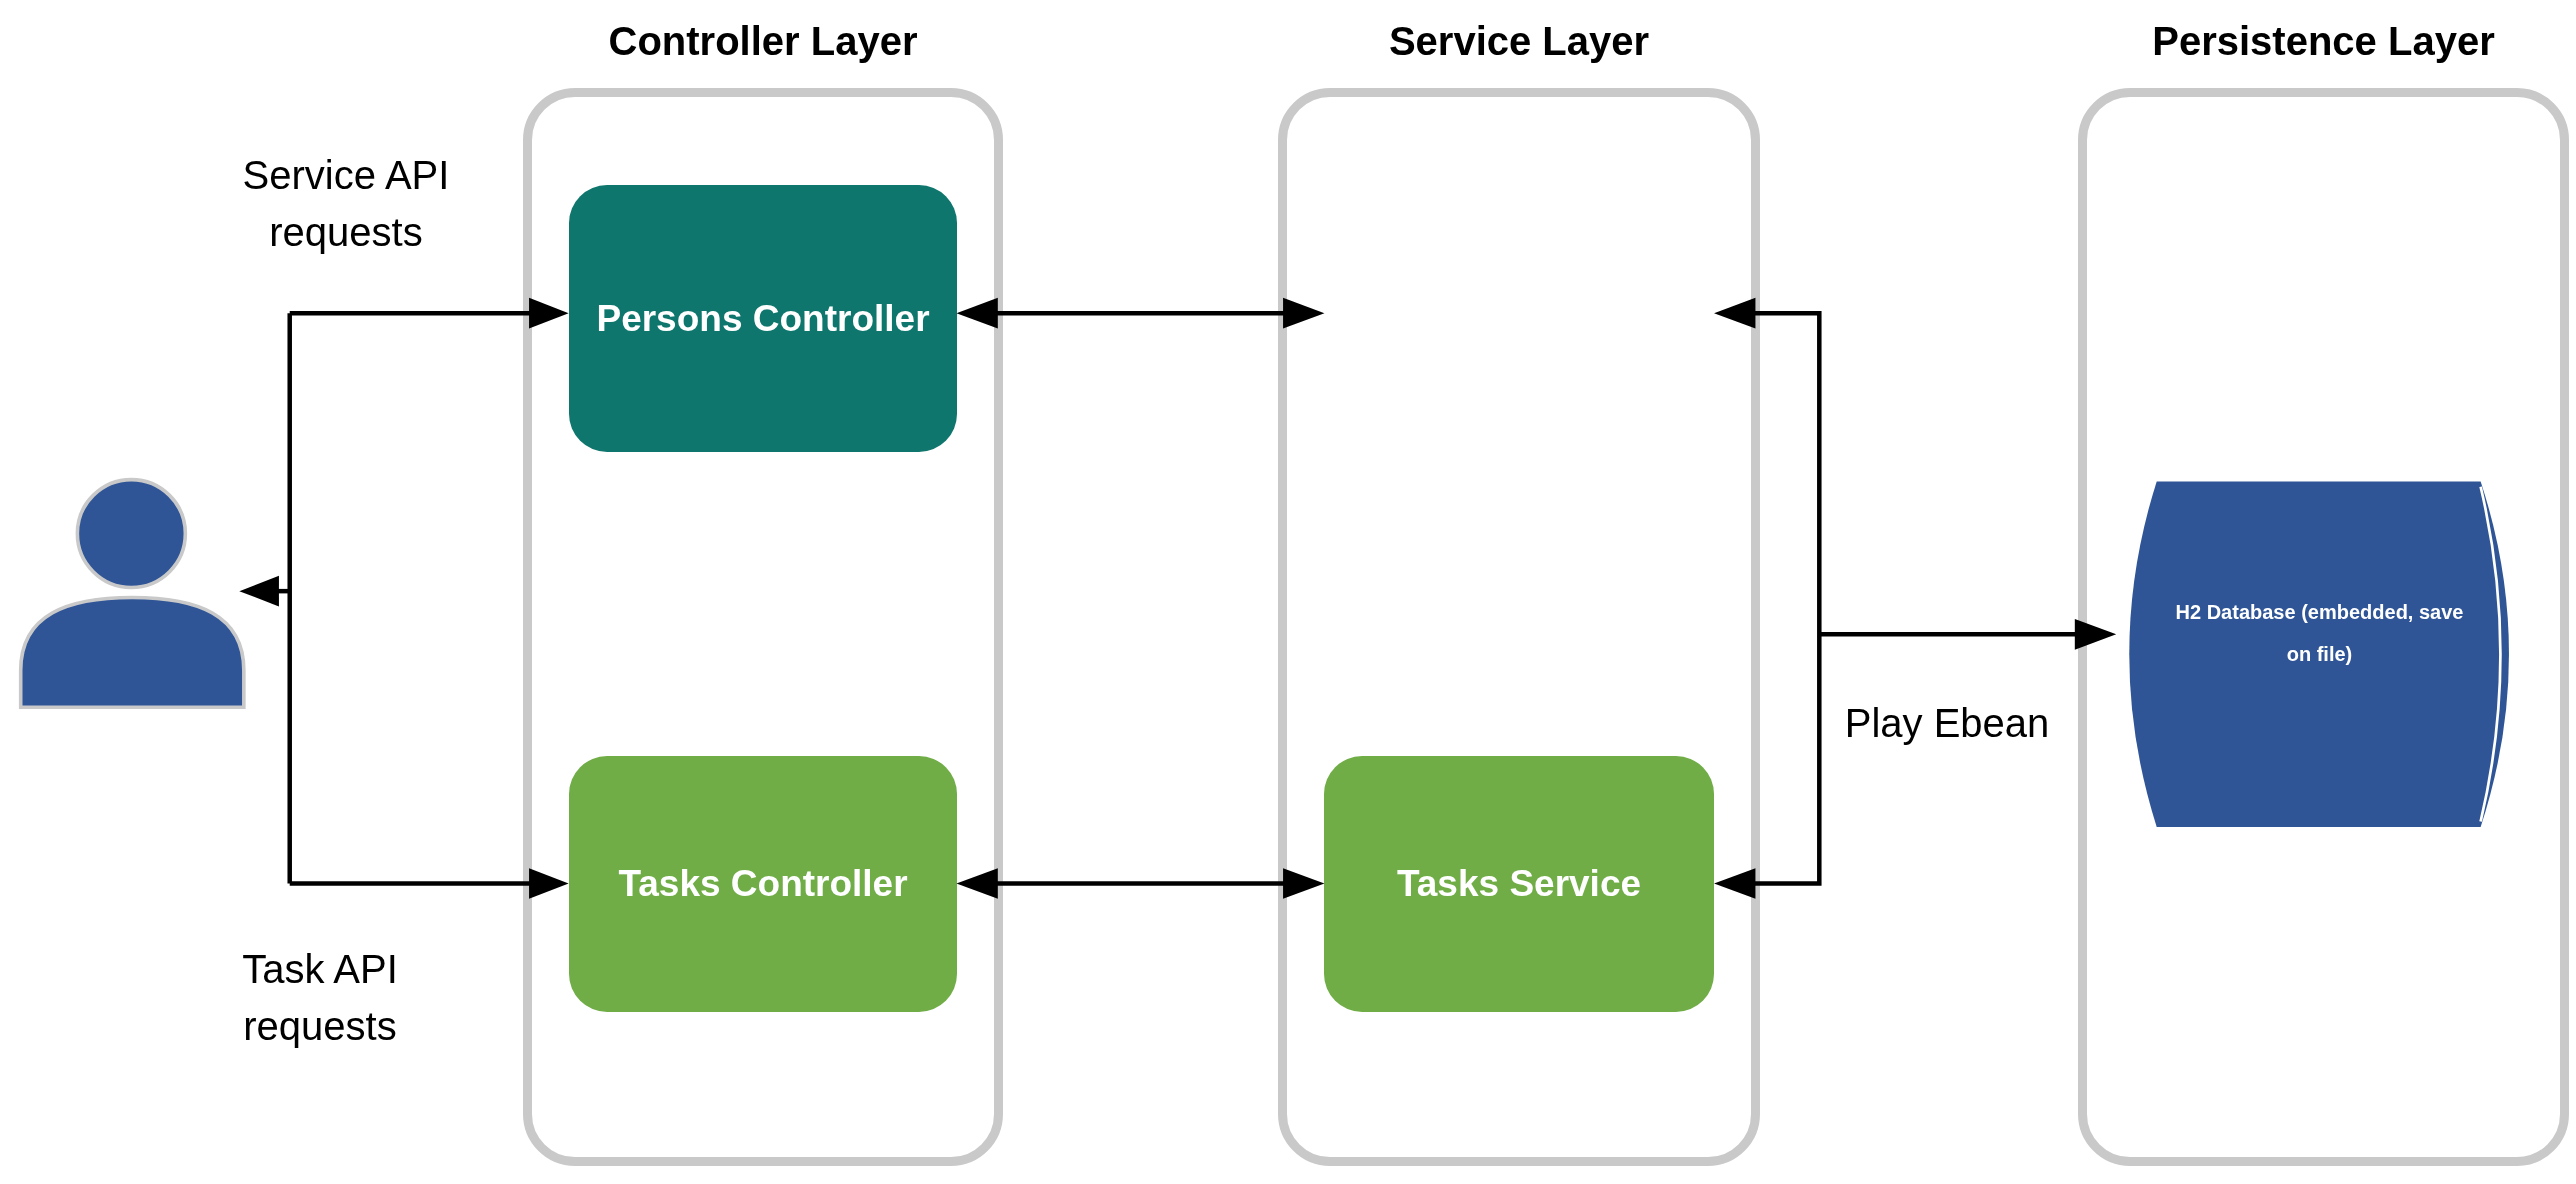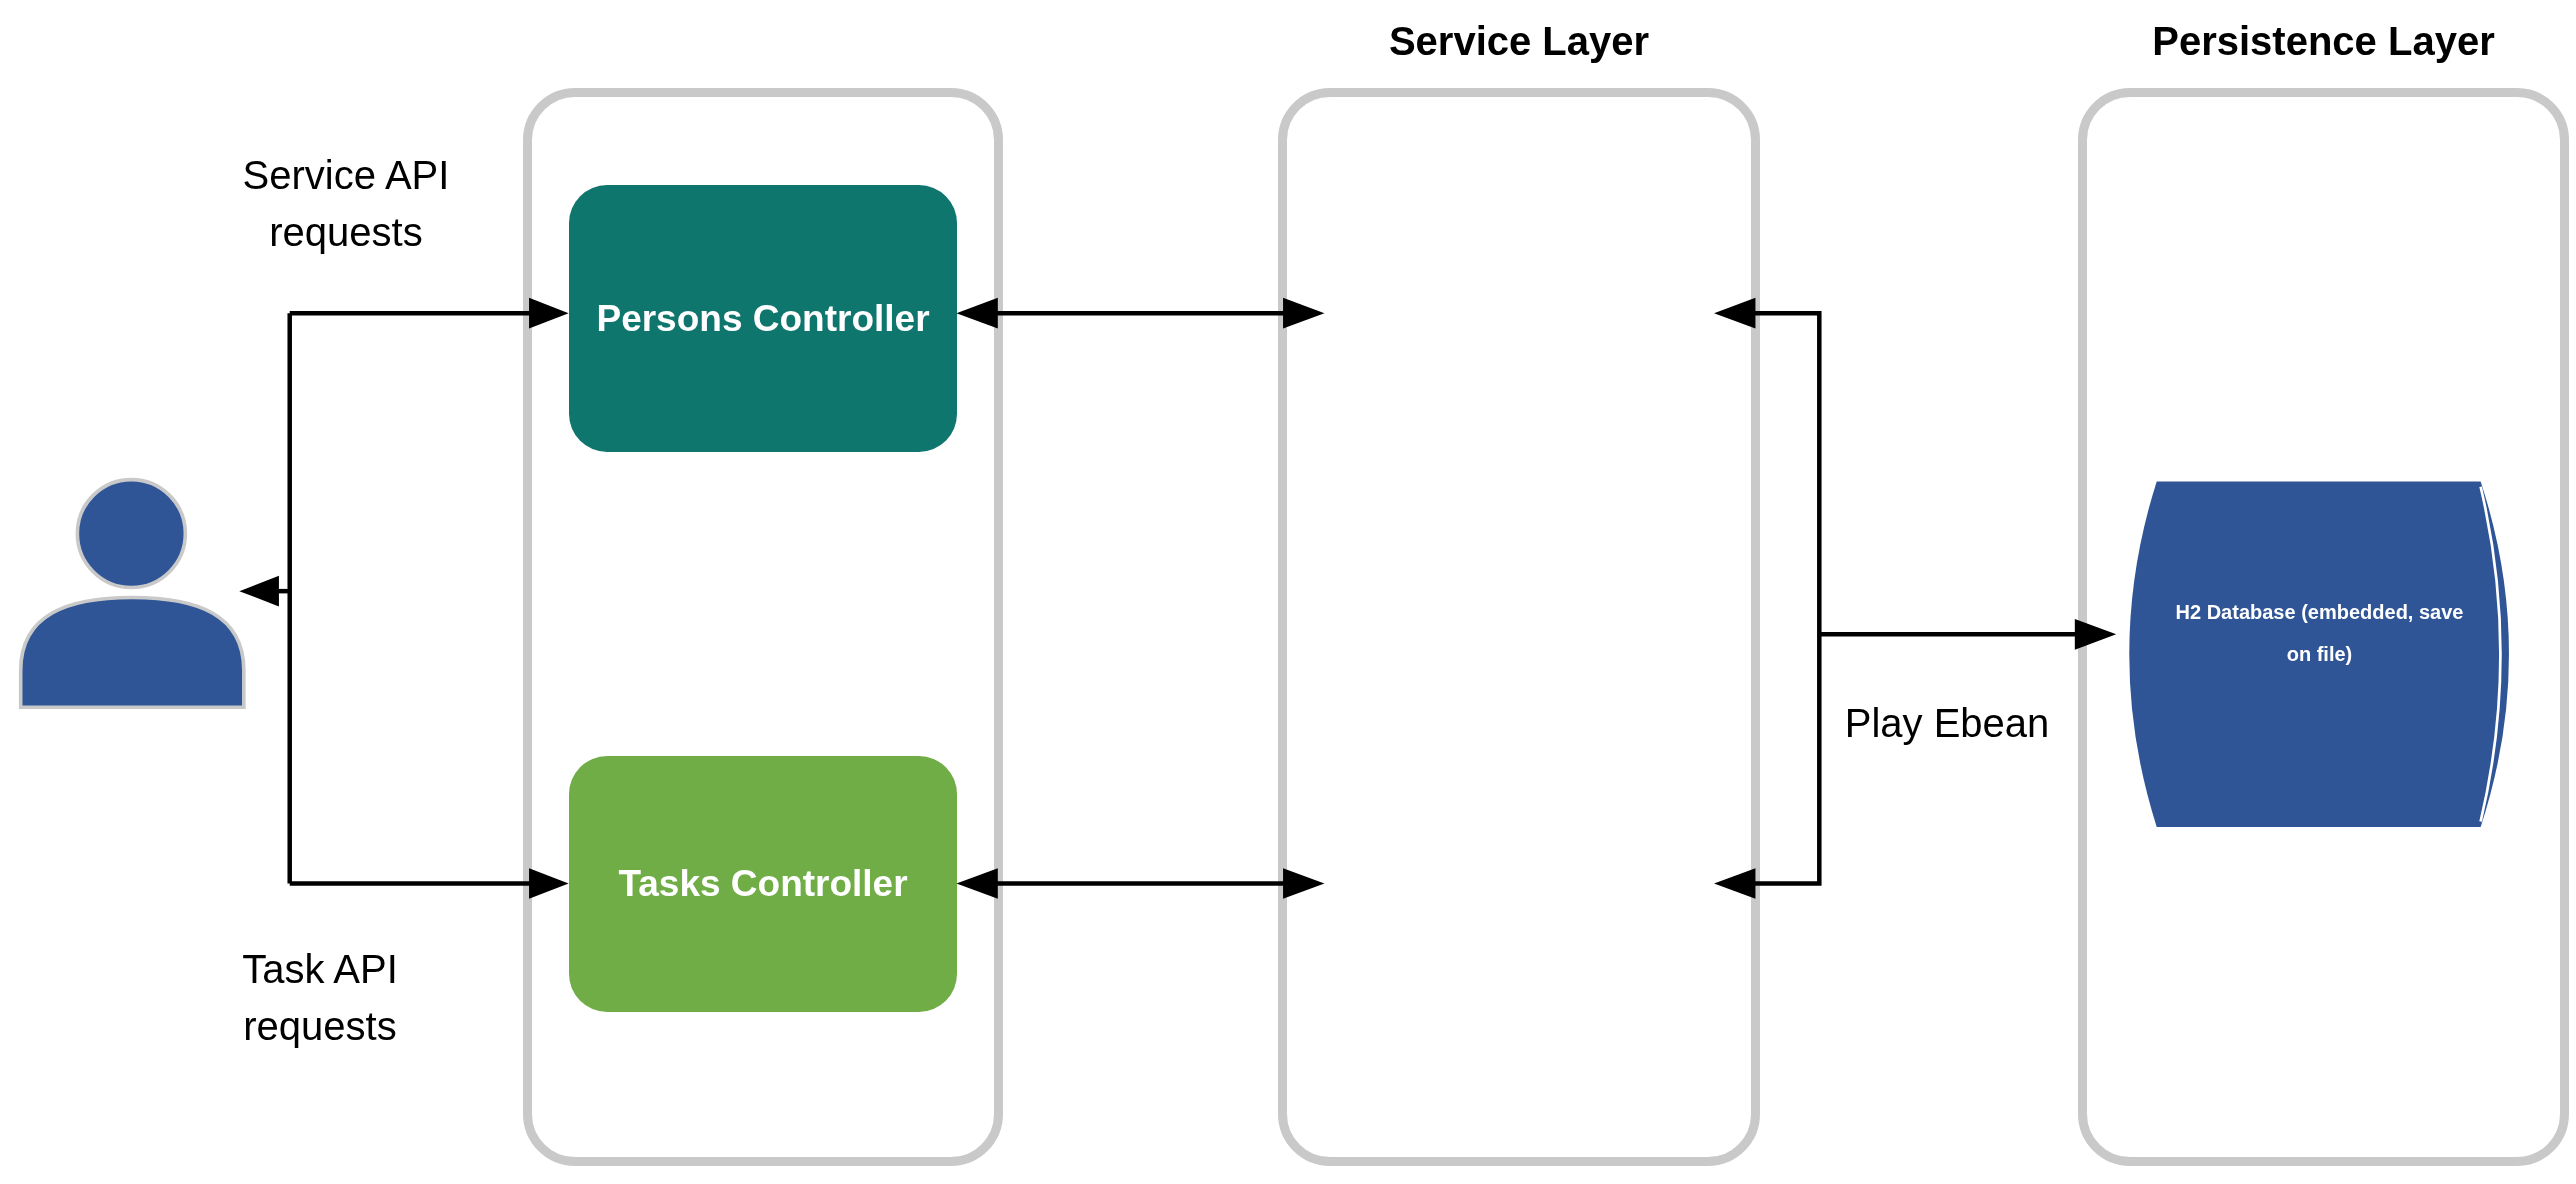--- a/index.html
+++ b/index.html
@@ -58,32 +58,36 @@
     position: absolute;
     left: 0; top: 0;
     width: 2576px; height: 1185px;
   }
 </style>
 </head>
 <body>
 
 <div id="canvas">
 
+  <div class="layer-title" style="left:523px; top:12.6px; width:480px;">Controller Layer</div>
   <div class="layer-title" style="left:1278px; top:12.6px; width:482px;">Service Layer</div>
   <div class="layer-title" style="left:2078px; top:12.6px; width:491px;">Persistence Layer</div>
 
   <div class="layer-container" style="left:523px; top:88px; width:480px; height:1078px;"></div>
   <div class="layer-container" style="left:1278px; top:88px; width:482px; height:1078px;"></div>
   <div class="layer-container" style="left:2078px; top:88px; width:491px; height:1078px;"></div>
 
   <div class="node-box node-orange" style="left:569px; top:185px; width:388px; height:267px;">
     <span>Persons Controller</span>
   </div>
   <div class="node-box node-green" style="left:569px; top:756px; width:388px; height:256px;">
     <span>Tasks Controller</span>
+  </div>
+  <div class="node-box node-green" style="left:1324px; top:756px; width:390px; height:256px;">
+    <span>Tasks Service</span>
   </div>
 
   <div class="annotation" style="left:220px; top:147px; width:252px;">Service API requests</div>
   <div class="annotation" style="left:1812px; top:695px; width:270px;">Play Ebean</div>
   <div class="annotation" style="left:194px; top:941px; width:252px;">Task API requests</div>
 
   <svg id="shapes-overlay" viewBox="0 0 2863 1317" xmlns="http://www.w3.org/2000/svg">
 
     <g>
       <circle cx="146" cy="593" r="60" fill="#2F5597" stroke="#C9C9C9" stroke-width="4"></circle>

